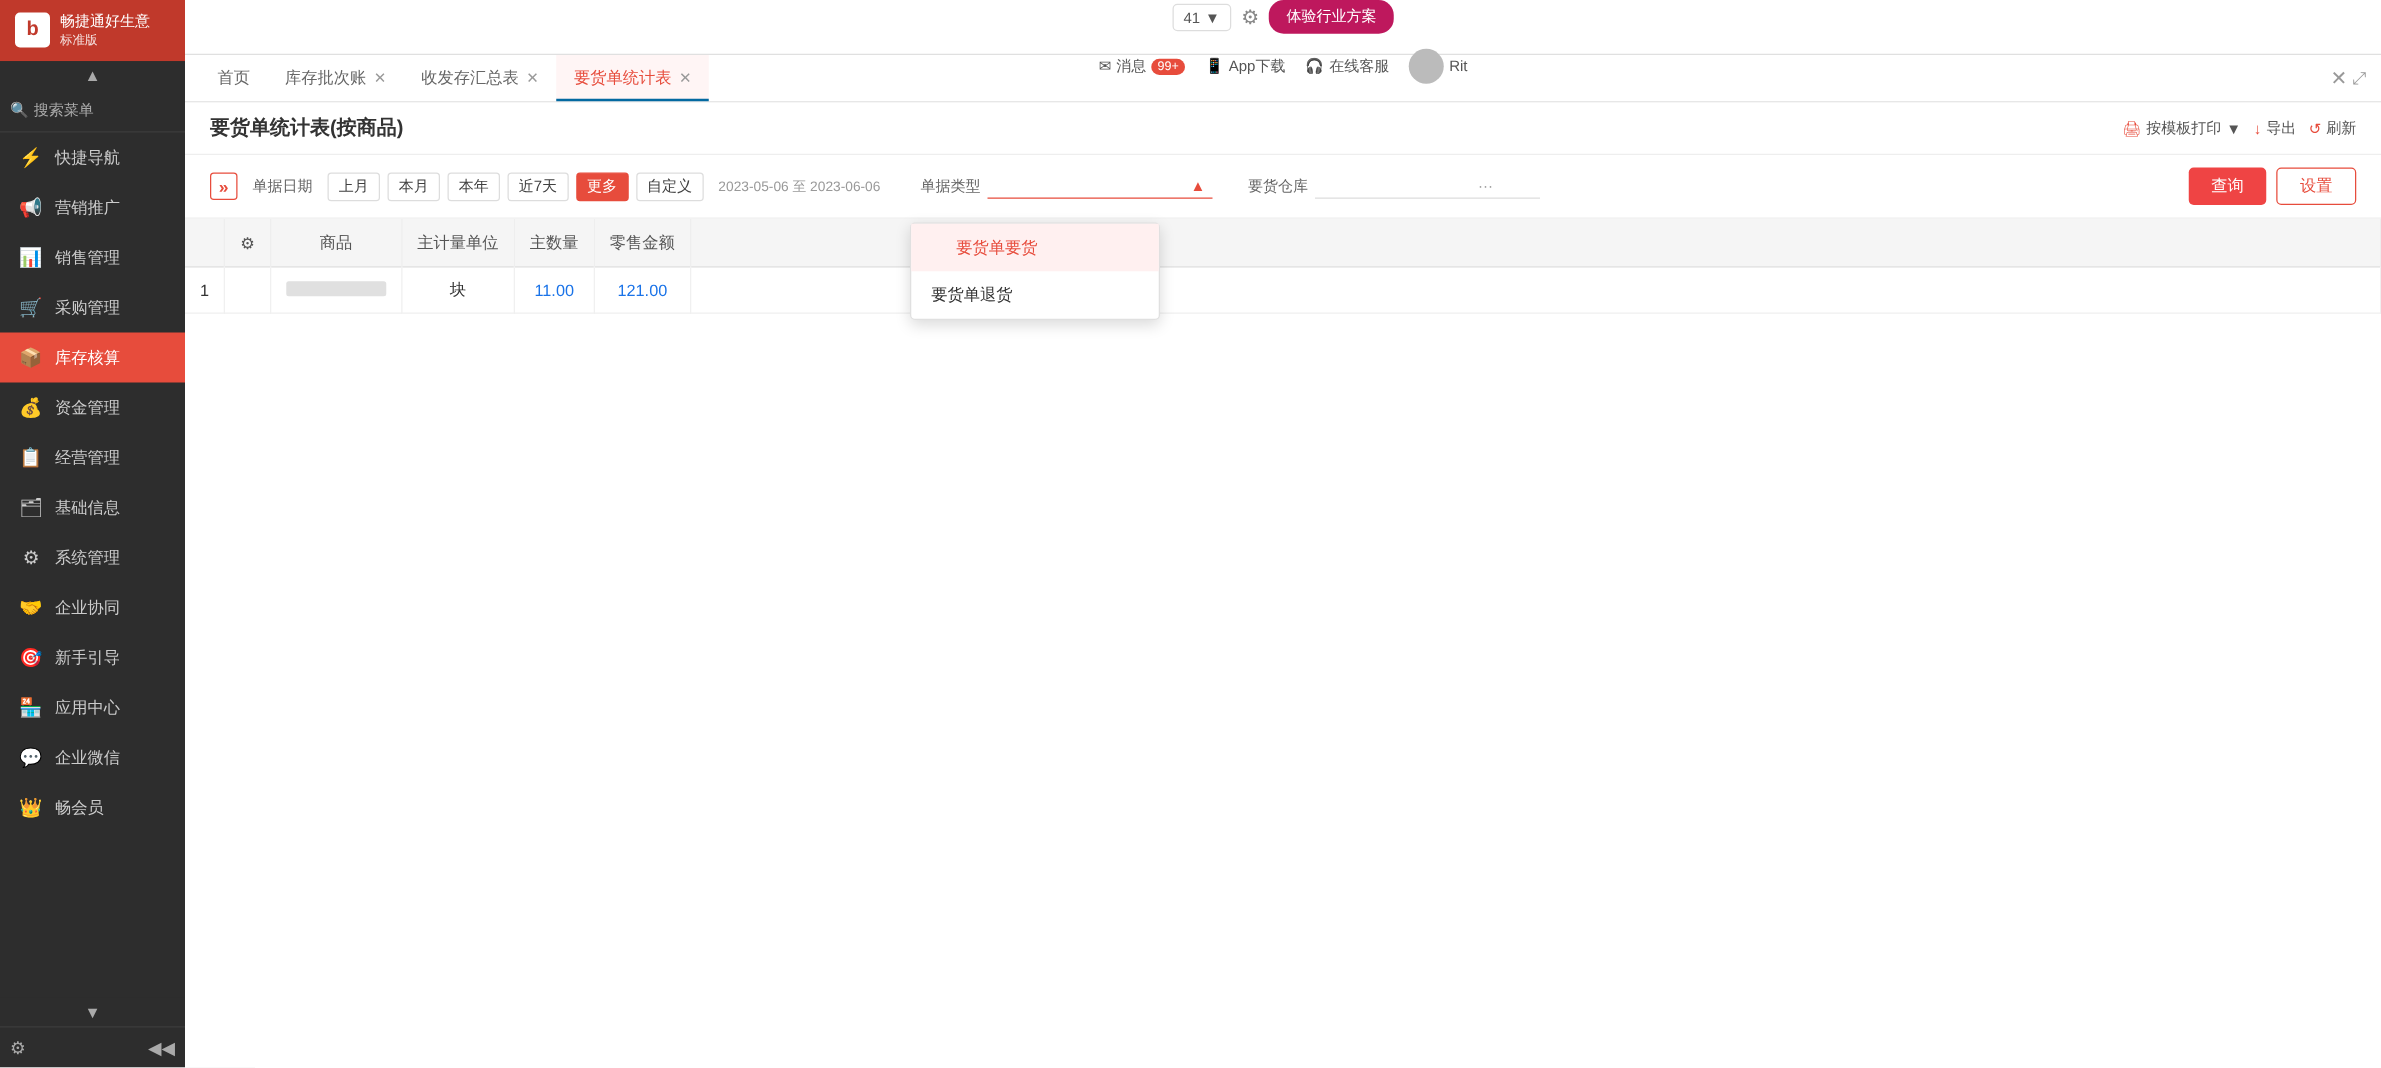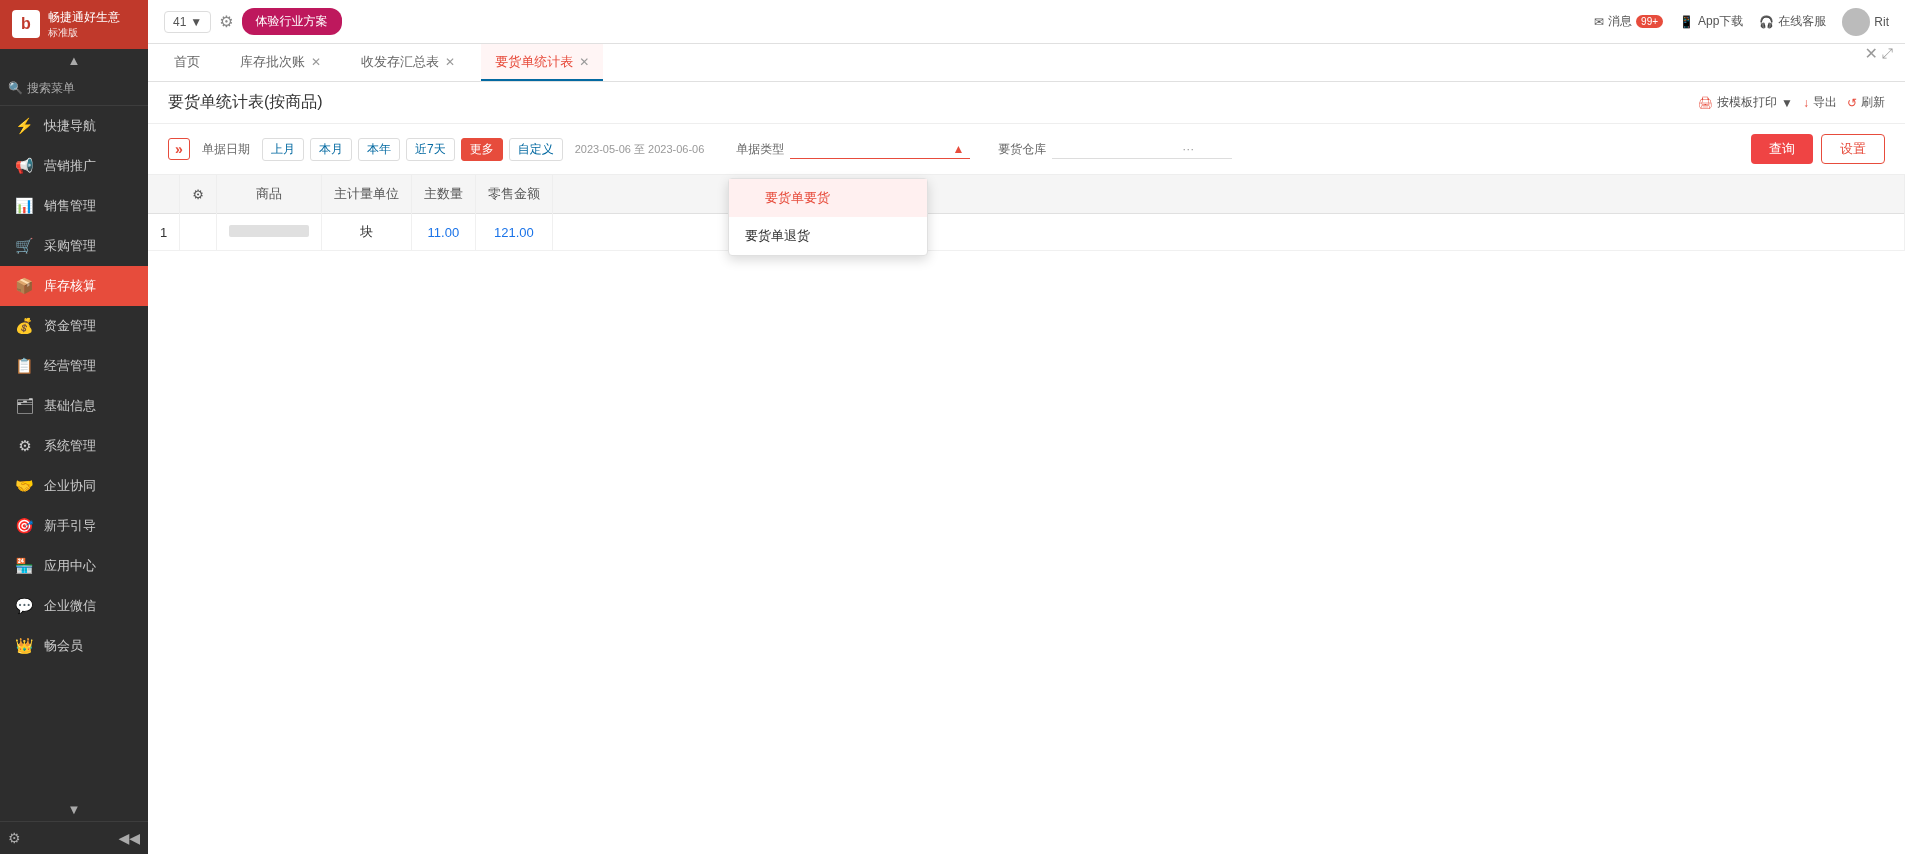--- a/index.html
+++ b/index.html
@@ -102,20 +102,21 @@
     
     .topbar {
       background: white;
       border-bottom: 1px solid #e0e0e0;
       display: flex;
       align-items: center;
       padding: 0 16px;
       height: 44px;
       gap: 12px;
       flex-shrink: 0;
+      flex-direction: column;
     }
     .topbar-left {
       display: flex;
       align-items: center;
       gap: 8px;
       flex: 1;
     }
     .page-selector {
       display: flex;
       align-items: center;
@@ -168,25 +169,24 @@
       width: 28px; height: 28px;
       background: #bbb;
       border-radius: 50%;
     }
 
     
     .tabbar {
       background: white;
       border-bottom: 1px solid #e0e0e0;
       display: flex;
-      align-items: flex-start;
+      align-items: center;
       padding: 0 12px;
       flex-shrink: 0;
       height: 38px;
-      gap: 12px;
     }
     .tab {
       display: flex;
       align-items: center;
       gap: 6px;
       padding: 0 14px;
       height: 100%;
       font-size: 13px;
       color: #666;
       cursor: pointer;
@@ -214,21 +214,21 @@
       display: flex;
       align-items: center;
       justify-content: space-between;
       padding: 10px 20px;
       background: white;
       border-bottom: 1px solid #eee;
       flex-shrink: 0;
     }
     .page-title {
       font-size: 16px;
-      font-weight: normal;
+      font-weight: bold;
       color: #333;
     }
     .page-actions {
       display: flex;
       align-items: center;
       gap: 10px;
     }
     .action-btn {
       display: flex;
       align-items: center;
@@ -269,21 +269,21 @@
       display: flex;
       align-items: center;
       gap: 6px;
       font-size: 12px;
     }
     .date-btn {
       padding: 2px 8px;
       border: 1px solid #ddd;
       border-radius: 3px;
       cursor: pointer;
-      color: #0369a1;
+      color: #404040;
     }
     .date-btn.more {
       background: #e74c3c;
       color: white;
       border-color: #e74c3c;
     }
     .date-range-text {
       font-size: 11px;
       color: #999;
     }

